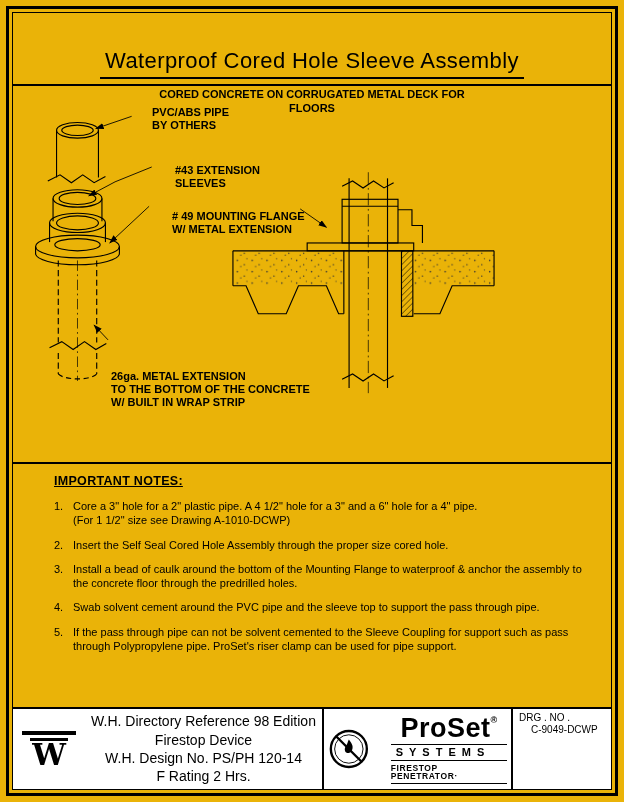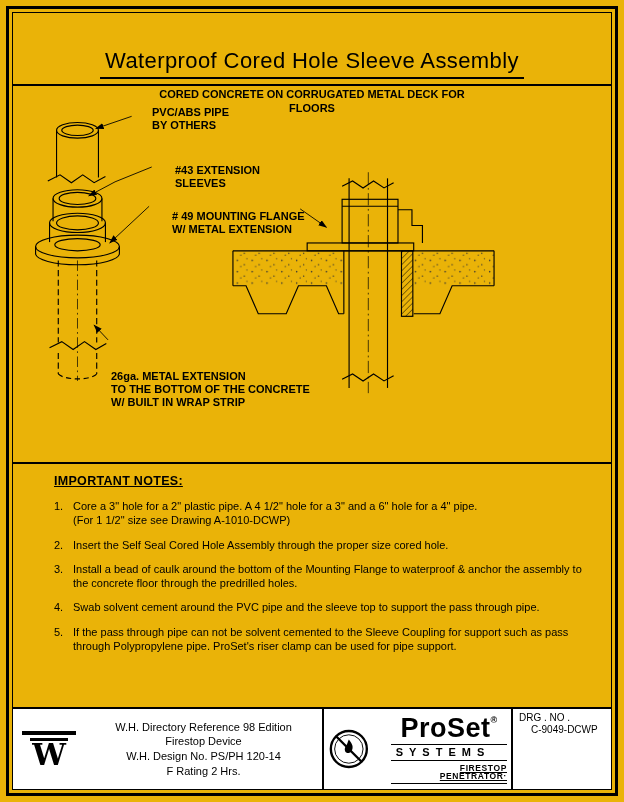--- a/index.html
+++ b/index.html
@@ -35,33 +35,33 @@
     margin-left:12px; margin-bottom:11px; letter-spacing:0.3px; }
   .note-item { display:flex; gap:6px; font-size:11px; line-height:1.3;
     margin-bottom:10px; padding-left:12px; }
   .note-num { width:13px; flex:none; }
   .note-text { white-space:pre-line; }
 
   .footer { position:absolute; left:13px; right:13px; bottom:13px; height:82px;
     border-top:2px solid #000; display:flex; align-items:stretch; background:#fff; }
   .f-cell1 { width:309px; display:flex; align-items:center; }
   .f-logo { width:72px; display:flex; align-items:center; justify-content:center; }
-  .f-whtext { flex:1; text-align:center; font-size:11px; line-height:1.32; }
+  .f-whtext { flex:1; text-align:center; font-size:14px; line-height:1.32; }
   .f-cell2 { width:191px; border-left:2px solid #000; border-right:2px solid #000;
     display:flex; align-items:center; justify-content:center; gap:21px; padding:2px 4px; }
   .ps-block { display:flex; flex-direction:column; align-items:center; }
   .ps-nameline { display:flex; align-items:flex-start; line-height:1; }
   .ps-name { font-size:27px; font-weight:bold; letter-spacing:0.5px; line-height:1; }
   .ps-reg { font-size:9px; font-weight:bold; margin-top:1px; }
   .ps-systems { font-size:11px; font-weight:bold; letter-spacing:6px; line-height:1;
     border-top:1.5px solid #000; border-bottom:1.5px solid #000;
     padding:2px 0 2px 5px; margin-top:2px; align-self:stretch; text-align:left; }
   .ps-tagline { font-size:8.5px; font-weight:bold; letter-spacing:0.6px; line-height:1;
     border-bottom:1.5px solid #000; padding:2px 0 2px; margin-top:1px;
-    align-self:stretch; text-align:right;text-decoration:underline; }
+    align-self:stretch; text-align:left; }
   .f-cell3 { flex:1; font-size:10px; display:flex; flex-direction:column; }
   .f-daterow { flex:1; padding:3px 6px 1px; border-bottom:1.5px solid #000; }
   .f-drgrow  { flex:1; padding:3px 6px 1px; }
   .f-val { padding-left:12px; margin-top:1px; }
 </style>
 </head>
 <body>
 
 <div class="sheet">
   <div class="border-outer"></div>

